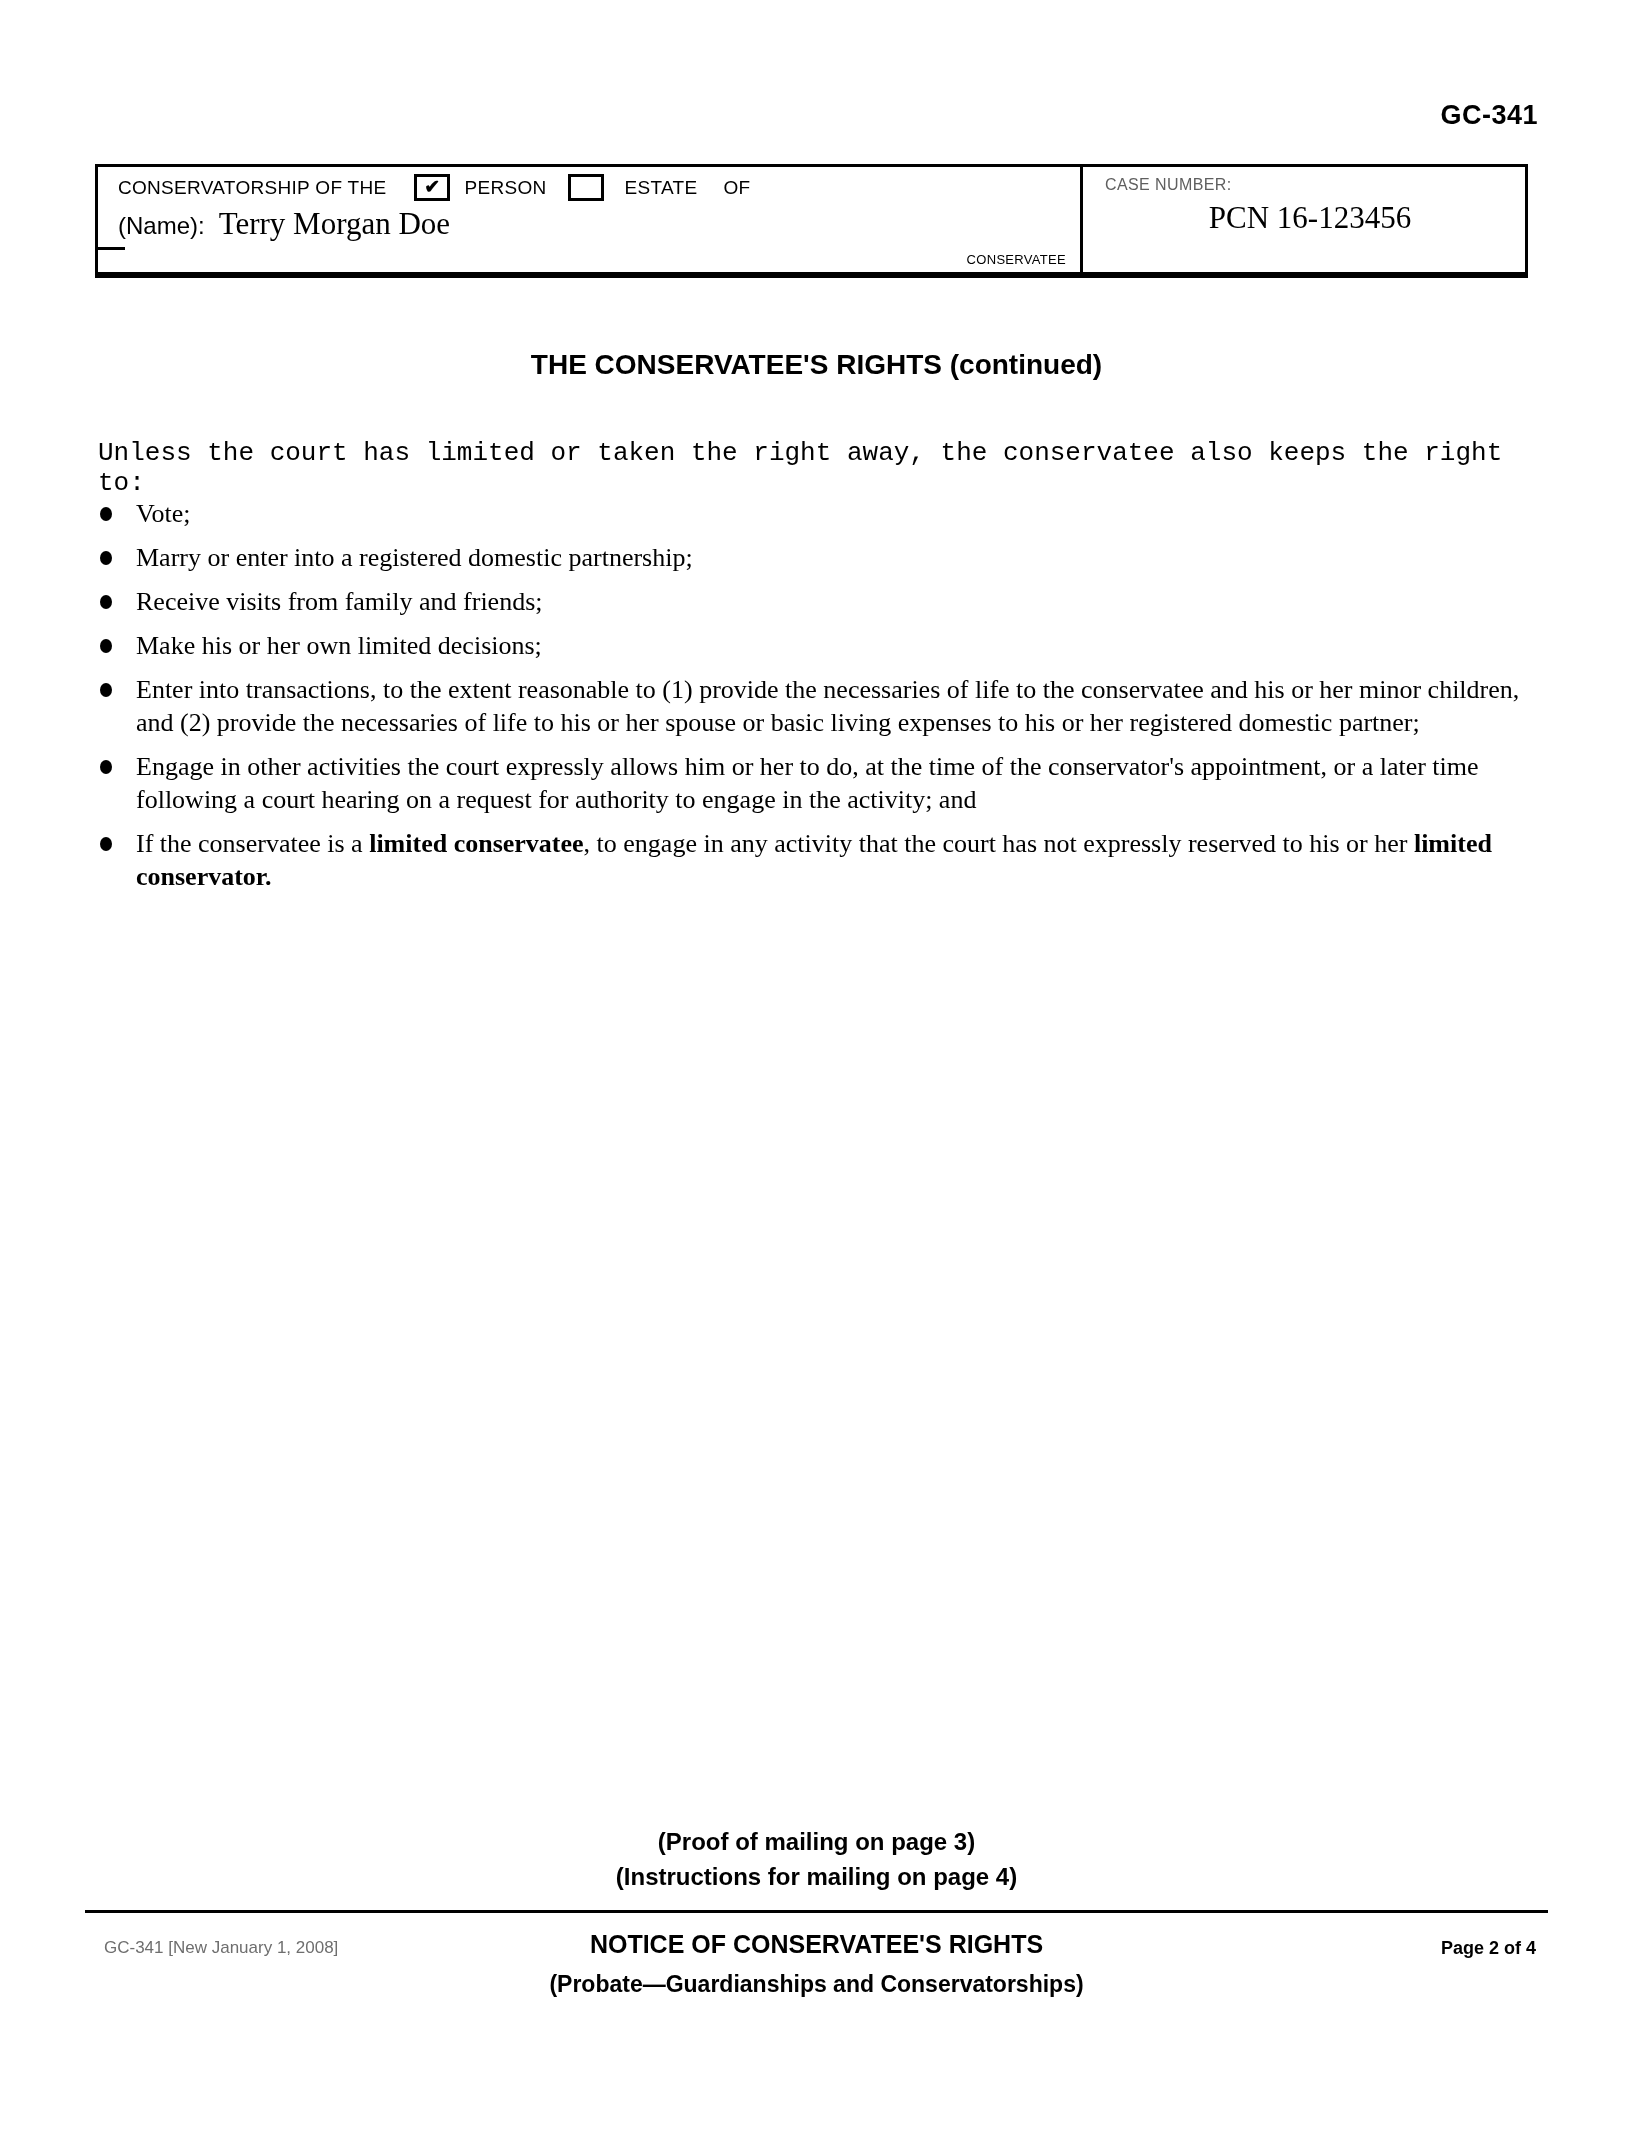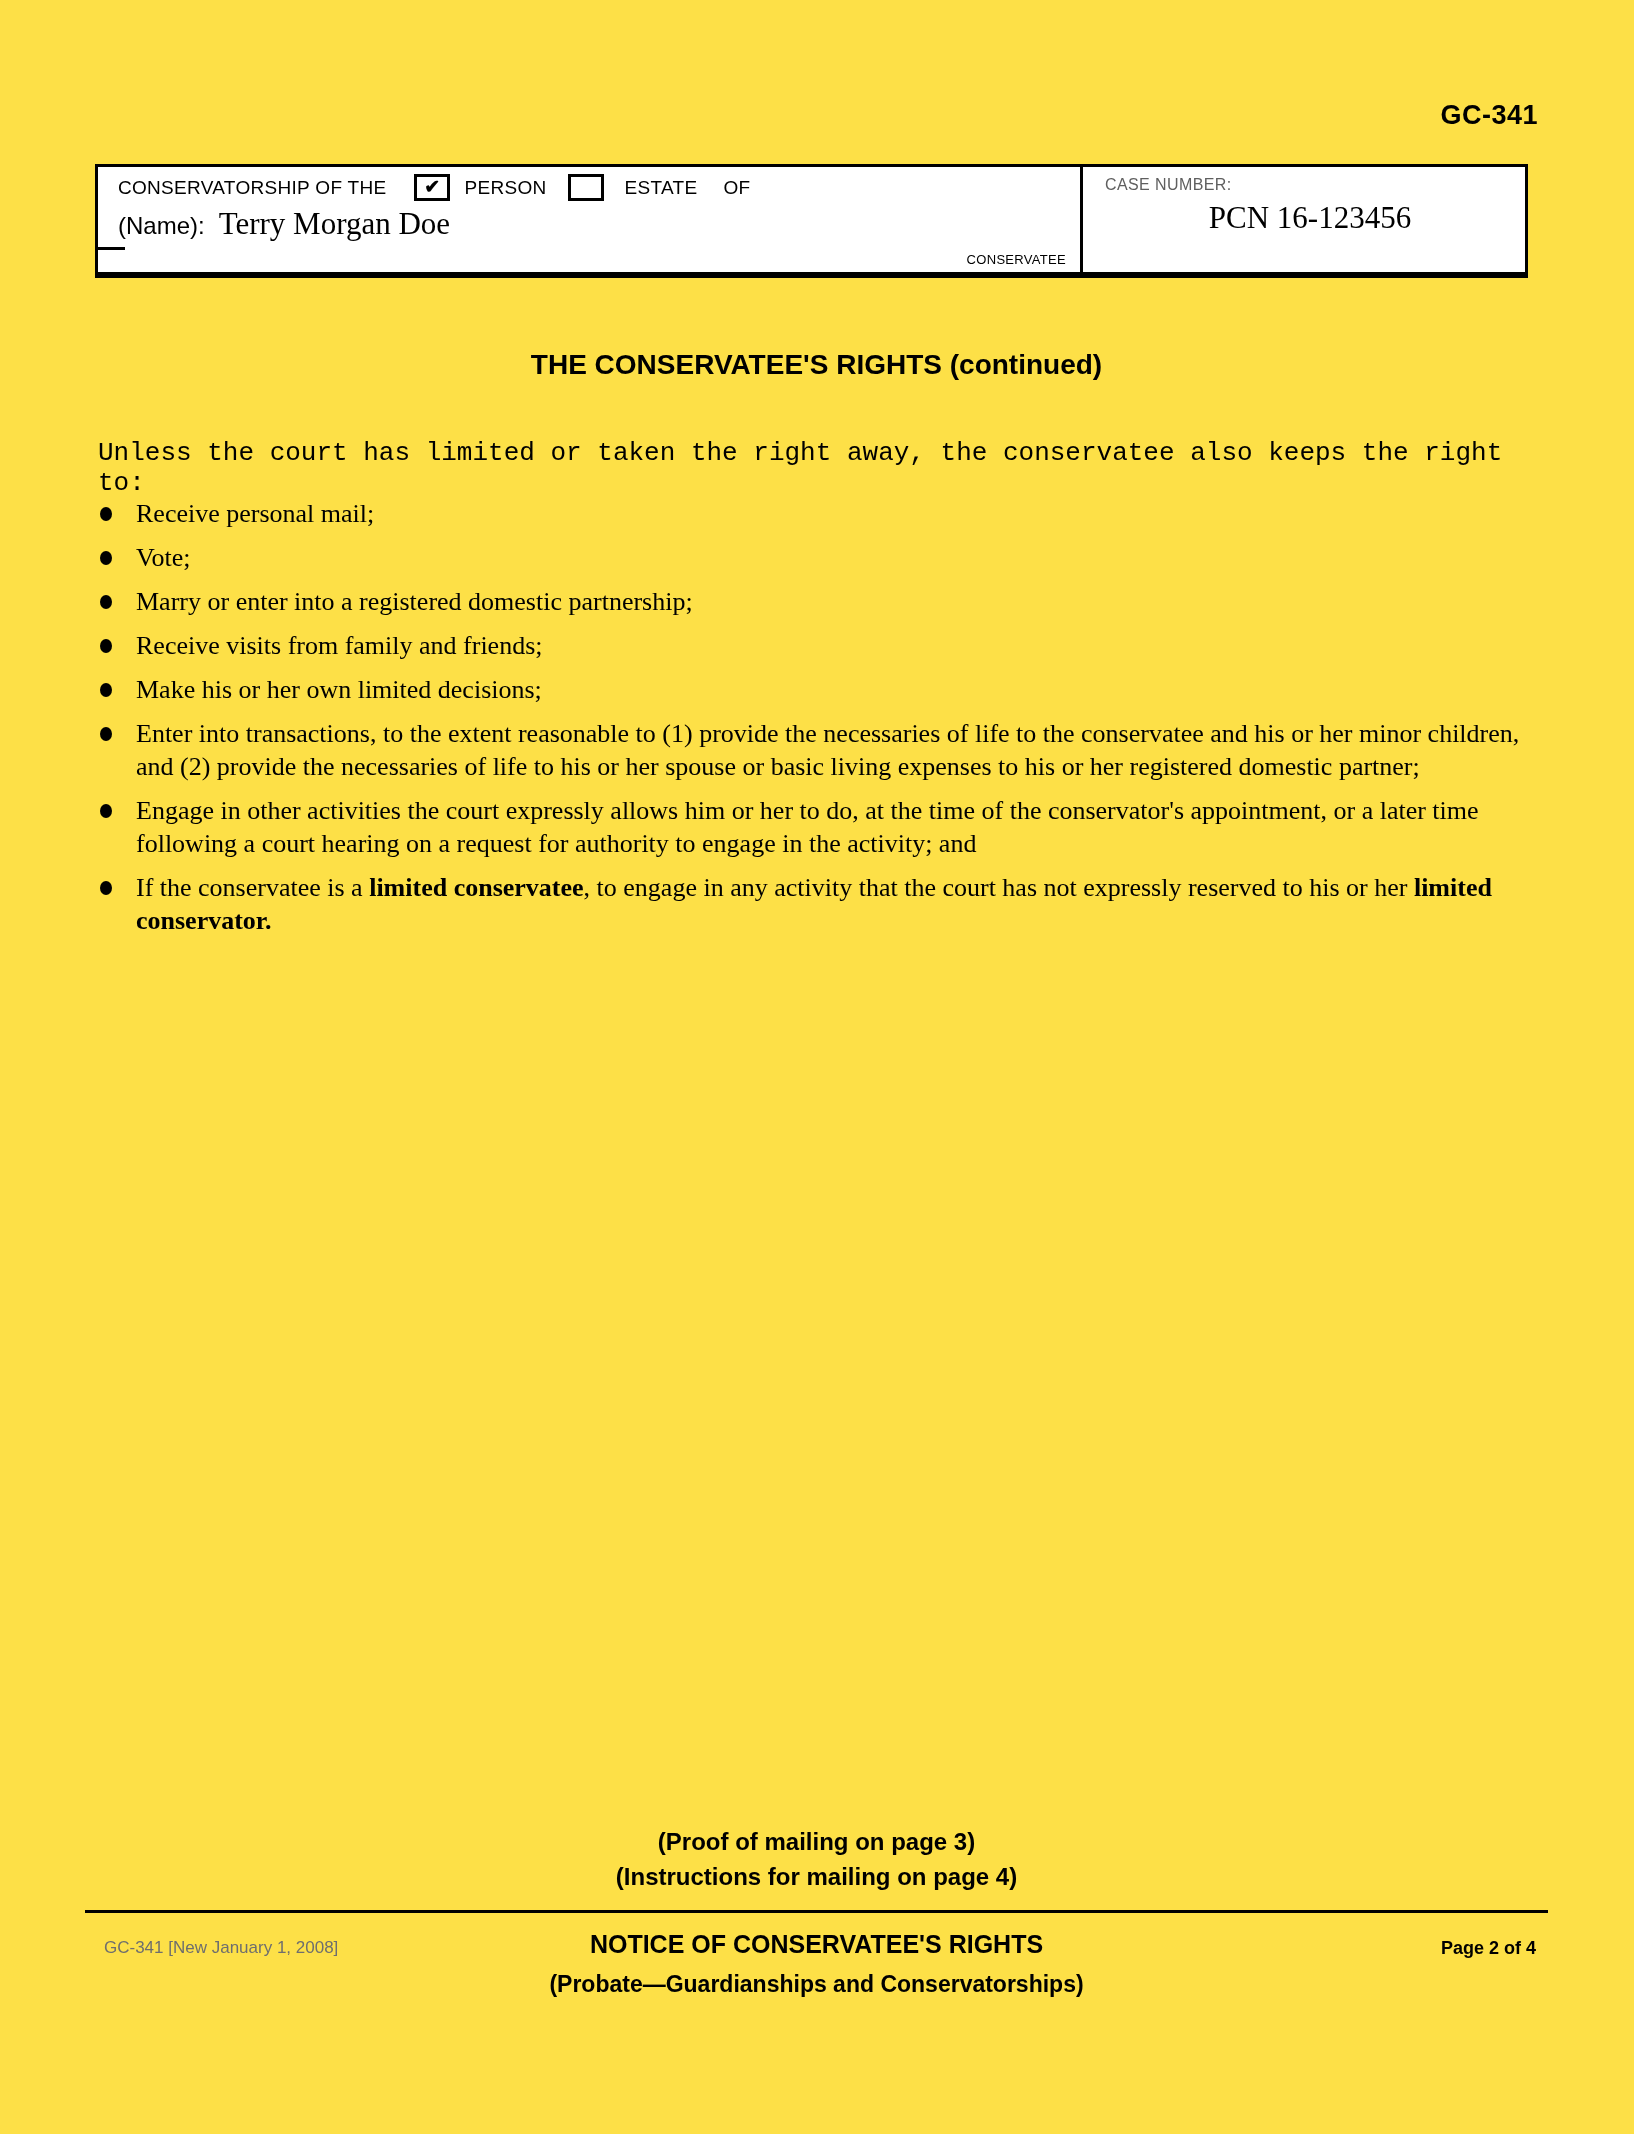--- a/index.html
+++ b/index.html
@@ -3,21 +3,21 @@
 <meta charset="utf-8">
 <style>
   * { margin: 0; padding: 0; box-sizing: border-box; }
   html, body { background: #e8e8e8; }
   body { font-family: "Liberation Sans", sans-serif; }
 
   .page {
     position: relative;
     width: 1634px;
     height: 2134px;
-    background: #fde047;
+    background: #ffffff;
     color: #000;
     margin: 0 auto;
     overflow: hidden;
   }
 
   
   .gc-code {
     position: absolute;
     top: 100px;
     right: 96px;
@@ -253,21 +253,20 @@
       <div class="case-number-label">CASE NUMBER:</div>
       <div class="case-number-value">PCN 16-123456</div>
     </div>
   </div>
 
   <div class="doc-title">THE CONSERVATEE'S RIGHTS (continued)</div>
 
   <p class="intro">Unless the court has limited or taken the right away, the conservatee also keeps the right to:</p>
 
   <ul class="rights">
-    <li><span class="bullet-dot"></span><span>Receive personal mail;</span></li>
     <li><span class="bullet-dot"></span><span>Vote;</span></li>
     <li><span class="bullet-dot"></span><span>Marry or enter into a registered domestic partnership;</span></li>
     <li><span class="bullet-dot"></span><span>Receive visits from family and friends;</span></li>
     <li><span class="bullet-dot"></span><span>Make his or her own limited decisions;</span></li>
     <li><span class="bullet-dot"></span><span>Enter into transactions, to the extent reasonable to (1) provide the necessaries of life to the conservatee and his or her minor children, and (2) provide the necessaries of life to his or her spouse or basic living expenses to his or her registered domestic partner;</span></li>
     <li><span class="bullet-dot"></span><span>Engage in other activities the court expressly allows him or her to do, at the time of the conservator's appointment, or a later time following a court hearing on a request for authority to engage in the activity; and</span></li>
     <li><span class="bullet-dot"></span><span><span>If the conservatee is a </span><b>limited conservatee</b><span>, to engage in any activity that the court has not expressly reserved to his or her </span><b>limited conservator.</b></span></li>
   </ul>
 
   <div class="mailing">

